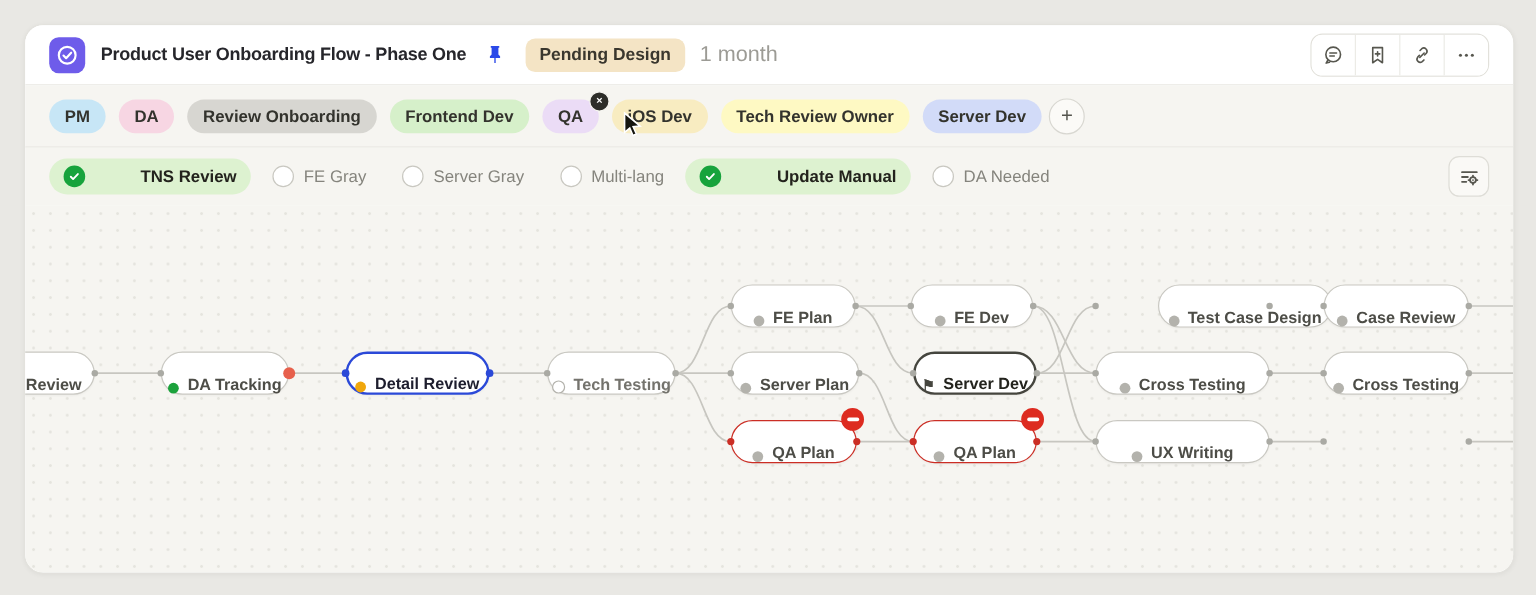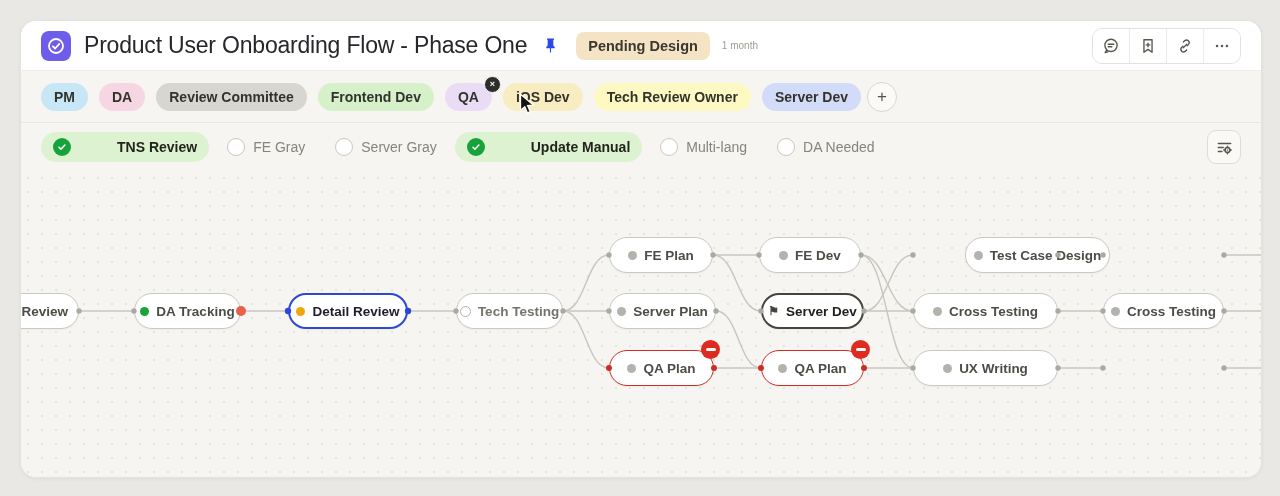--- a/index.html
+++ b/index.html
@@ -1,24 +1,24 @@
 <!DOCTYPE html>
 <html><head>
 <meta charset="utf-8">
 <style>
   html,body{margin:0;padding:0;}
   body{width:1280px;height:496px;background:#e9e8e4;font-family:"Liberation Sans",sans-serif;overflow:hidden;position:relative;}
   .card{position:absolute;left:20px;top:20px;width:1240px;height:456px;background:#fff;border:1px solid #e3e2dd;border-radius:16px;box-shadow:0 1px 4px rgba(0,0,0,.05);overflow:hidden;}
   
   .header{height:50px;display:flex;align-items:center;padding:0 20px;background:#fff;border-bottom:1px solid #eeede9;box-sizing:border-box;position:relative;z-index:5;}
   .logo{width:30px;height:30px;border-radius:8px;background:#6e5cea;display:flex;align-items:center;justify-content:center;margin-right:13px;flex:none;}
-  .title{font-size:23px;font-weight:normal;color:#26262b;letter-spacing:-.2px;white-space:nowrap;}
+  .title{font-size:15px;font-weight:bold;color:#26262b;letter-spacing:-.2px;white-space:nowrap;}
   .pin{margin-left:15px;display:flex;align-items:center;}
   .status-badge{margin-left:17px;background:#f4e4c5;color:#3a372e;font-weight:bold;font-size:14.5px;padding:6px 12px;border-radius:8px;white-space:nowrap;}
-  .duration{margin-left:12px;color:#9c9b95;font-size:10px;}
+  .duration{margin-left:12px;color:#9c9b95;font-size:18px;}
   .spacer{flex:1;}
   .icon-group{display:flex;align-items:center;height:34px;background:#fff;border:1px solid #e2e1db;border-radius:10px;overflow:hidden;}
   .icon-btn{width:36px;height:34px;display:flex;align-items:center;justify-content:center;border-left:1px solid #ecebe6;cursor:pointer;background:#fff;}
   .icon-btn:first-child{border-left:none;}
   .icon-btn svg{stroke:#57574f;fill:none;stroke-width:1.5;stroke-linecap:round;stroke-linejoin:round;}
   
   .tag-row{height:52px;background:#f6f5f1;border-bottom:1px solid #e8e7e1;display:flex;align-items:center;padding:0 20px;box-sizing:border-box;position:relative;}
   .tags{display:flex;gap:11px;align-items:center;}
   .tag{position:relative;height:28px;display:inline-flex;align-items:center;padding:0 13px;border-radius:14px;font-size:14px;font-weight:600;color:#33332d;white-space:nowrap;cursor:pointer;}
   .tag-close{position:absolute;top:-7px;right:-9px;width:15px;height:15px;background:#2d2d29;color:#fff;border-radius:50%;font-size:9px;line-height:1;display:flex;align-items:center;justify-content:center;border:1.5px solid #f6f5f1;box-sizing:content-box;}
@@ -30,21 +30,21 @@
   .check{width:18px;height:18px;border-radius:50%;background:#fff;border:1.5px solid #c9c8c1;box-sizing:border-box;flex:none;}
   .check.on{background:#17a33c;border:none;display:flex;align-items:center;justify-content:center;}
   .check.on svg{width:12px;height:12px;}
   .filter-settings{position:absolute;right:20px;top:7px;width:34px;height:34px;border:1px solid #deddd7;border-radius:9px;background:#faf9f6;display:flex;align-items:center;justify-content:center;cursor:pointer;box-sizing:border-box;}
   .filter-settings svg{stroke:#57574f;fill:none;stroke-width:1.4;stroke-linecap:round;}
   
   .flow{height:306px;position:relative;background:#f6f5f1;background-image:radial-gradient(#e5e4de 1px,transparent 1.3px);background-size:14px 14px;}
   .layer{position:absolute;left:0;top:0;width:1240px;height:306px;}
   #edges{z-index:1;}
   #ports{z-index:3;pointer-events:none;}
-  .node{position:absolute;box-sizing:border-box;height:36px;background:#fff;border:1.5px solid #c9c8c2;border-radius:18px;display:flex;align-items:center;justify-content:center;gap:7px;padding:0 10px;font-size:13.5px;font-weight:600;color:#4d4d47;white-space:nowrap;z-index:2;box-shadow:0 1px 2px rgba(0,0,0,.04);cursor:pointer;}
+  .node{position:absolute;box-sizing:border-box;height:36px;background:#fff;border:1.5px solid #c9c8c2;border-radius:18px;display:flex;align-items:flex-end;justify-content:center;gap:7px;padding:0 10px;font-size:13.5px;font-weight:600;color:#4d4d47;white-space:nowrap;z-index:2;box-shadow:0 1px 2px rgba(0,0,0,.04);cursor:pointer;}
   .node.muted{color:#74736d;}
   .node.selected{border:2.5px solid #2b49d8;color:#1e1e2e;}
   .node.danger{border-color:#cb2e25;}
   .node.dark{border:2px solid #45453e;color:#23231d;}
   .node.clipped{justify-content:flex-end;padding-right:10px;}
   .ndot{width:9px;height:9px;border-radius:50%;flex:none;}
   .ndot.gray{background:#b3b2ac;}
   .ndot.green{background:#1ca23c;}
   .ndot.amber{background:#f0a70c;}
   .ndot.hollow{background:#fff;border:1.5px solid #b3b2ac;box-sizing:border-box;width:11px;height:11px;}
@@ -102,21 +102,21 @@
             <circle cx="15.5" cy="10" r="1.4" fill="#57574f" stroke="none"></circle>
           </svg>
       </span>
     </div>
   </div>
 
   <div class="tag-row">
     <div class="tags">
         <span class="tag" style="background: rgb(199, 230, 246);">PM</span>
         <span class="tag" style="background: rgb(247, 214, 227);">DA</span>
-        <span class="tag" style="background: rgb(215, 214, 209);">Review Committee</span>
+        <span class="tag" style="background: rgb(215, 214, 209);">Review Onboarding</span>
         <span class="tag" style="background: rgb(214, 240, 202);">Frontend Dev</span>
         <span class="tag" style="background: rgb(235, 220, 246);">QA<span class="tag-close">×</span></span>
         <span class="tag" style="background: rgb(248, 236, 193);">iOS Dev</span>
         <span class="tag" style="background: #fef9c3;">Tech Review Owner</span>
         <span class="tag" style="background: rgb(210, 219, 248);">Server Dev</span>
       </div>
     <span class="add-tag">+</span>
   </div>
 
   <div class="filter-row">
@@ -130,31 +130,31 @@
           <span>TNS Review</span>
         </span>
         <span class="filter">
           <span class="check"></span>
           <span>FE Gray</span>
         </span>
         <span class="filter">
           <span class="check"></span>
           <span>Server Gray</span>
         </span>
+        <span class="filter">
+          <span class="check"></span>
+          <span>Multi-lang</span>
+        </span>
         <span class="filter checked">
           <span class="check on">
             <svg viewBox="0 0 20 20">
               <path d="M5 10.5l3.2 3.2 6.6-7" fill="none" stroke="#fff" stroke-width="2.6" stroke-linecap="round" stroke-linejoin="round"></path>
             </svg>
           </span>
           <span>Update Manual</span>
-        </span>
-        <span class="filter">
-          <span class="check"></span>
-          <span>Multi-lang</span>
         </span>
         <span class="filter">
           <span class="check"></span>
           <span>DA Needed</span>
         </span>
       </div>
     <span class="filter-settings">
       <svg width="17" height="17" viewBox="0 0 16 16">
         <path d="M2.2 4.2h11.6M2.2 8h4.6M2.2 11.8h3.4"></path>
         <circle cx="10.8" cy="10.4" r="2.3"></circle>
@@ -267,20 +267,24 @@
         <span class="nlabel">Test Case Design</span>
       </div>
       <div class="node" style="left: 892px; top: 122px; width: 145px;">
         <span class="ndot gray"></span>
         <span class="nlabel">Cross Testing</span>
       </div>
       <div class="node" style="left: 892px; top: 179px; width: 145px;">
         <span class="ndot gray"></span>
         <span class="nlabel">UX Writing</span>
       </div>
+      <div class="node" style="left: 1082px; top: 66px; width: 121px;">
+        <span class="ndot gray"></span>
+        <span class="nlabel">Case Review</span>
+      </div>
       <div class="node" style="left: 1082px; top: 122px; width: 121px;">
         <span class="ndot gray"></span>
         <span class="nlabel">Cross Testing</span>
       </div>
     </div>
 
   <span class="cursor">
     <svg width="19" height="25" viewBox="0 0 19 25">
         <path d="M1.5 1.2v16l4.3-3.5 2.7 6.2 2.8-1.2-2.7-6.1 5.8-.5z" fill="#15150f" stroke="#fff" stroke-width="1.3"></path>
       </svg>

